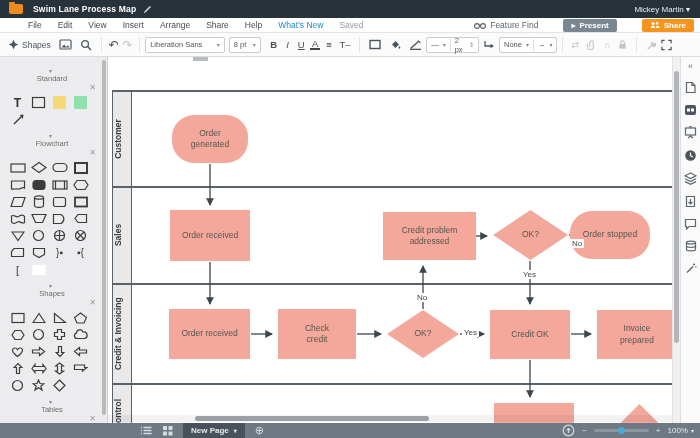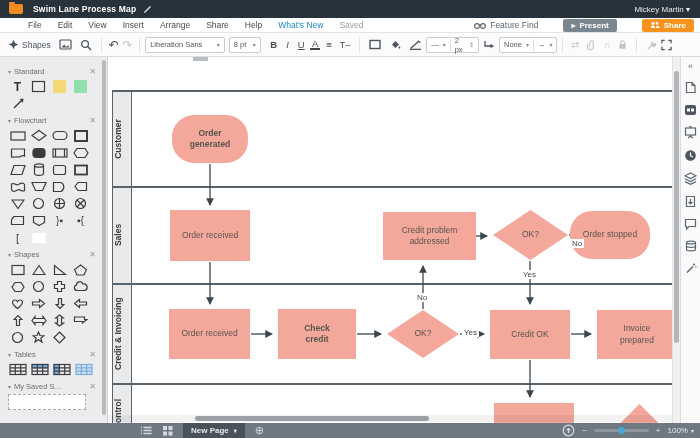--- a/index.html
+++ b/index.html
@@ -38,21 +38,21 @@
   .gray { color:#c3c6c9; }
   .dark { color:#454d54; }
   .expand { margin-left:auto; margin-right:28px; }
 
   
   .main { display:flex; height:366px; }
 
   
   .sidebar { width:108px; background:#ececee; border-right:1px solid #cfcfd1; position:relative; padding:5px 0 0 8px; overflow:hidden; }
   .s-scroll { position:absolute; right:1px; top:3px; width:4px; height:355px; background:#b9b9bc; border-radius:2px; }
-  .shead { display:flex; align-items:center; width:88px; font-size:7.5px; color:#6d6d6d; margin:5px 0 3px; }
+  .shead { display:flex; align-items:center; width:88px; font-size:7.5px; color:#6d6d6d; margin:5px 0 3px;flex-direction:column; }
   .shead .car { font-size:6px; margin-right:3px; color:#888; }
   .shead .x { margin-left:auto; color:#9a9a9a; font-size:8px; }
   .sgrid { display:grid; grid-template-columns:repeat(4,21px); row-gap:2px; width:88px; }
   .thumb { width:19px; height:15px; display:flex; align-items:center; justify-content:center; color:#3a3a3a; }
   .thumb svg { stroke:#3c3c3c; fill:none; stroke-width:1.2; }
   .tglyph { font-size:12px; font-weight:bold; color:#333; }
   .note { width:13px; height:13px; background:#f6d977; border-radius:1px; }
   .greensq { width:13px; height:13px; background:#8fe0ad; }
   .dashbox { width:78px; height:16px; border:1px dashed #a9a9a9; margin-top:2px; background:#fff; }
 
@@ -575,40 +575,40 @@
         <path d="M352 277H376" marker-end="url(#ah)"></path>
         <path d="M463 277H483" marker-end="url(#ah)"></path>
         <path d="M315 252V209" marker-end="url(#ah)"></path>
         <path d="M358 179H379" marker-end="url(#ah)"></path>
         <path d="M461 178H484" marker-end="url(#ah)"></path>
         <path d="M422 204V247" marker-end="url(#ah)"></path>
         <path d="M422 303V340" marker-end="url(#ah)"></path>
       </g>
     </svg>
 
-    <div class="node stadium" style="left:64px;top:58px;width:76px;height:48px;font-weight:bold;">
+    <div class="node stadium" style="left:64px;top:58px;width:76px;height:48px;">
         <span style="max-width:55px;">Order generated</span>
       </div>
     <div class="node" style="left:62px;top:153px;width:80px;height:51px;">
         <span>Order received</span>
       </div>
     <div class="node" style="left:275px;top:155px;width:93px;height:48px;">
         <span style="max-width:72px;">Credit problem addressed</span>
       </div>
     <div class="node diamond" style="left:385px;top:153px;width:75px;height:50px;">
         <span>OK?</span>
       </div>
     <div class="node stadium" style="left:462px;top:154px;width:80px;height:48px;">
         <span>Order stopped</span>
       </div>
     <div class="node" style="left:61px;top:252px;width:81px;height:50px;">
         <span>Order received</span>
       </div>
     <div class="node" style="left:170px;top:252px;width:78px;height:50px;">
-        <span style="max-width:34px;font-weight:bold;">Check credit</span>
+        <span style="max-width:34px;">Check credit</span>
       </div>
     <div class="node diamond" style="left:279px;top:253px;width:72px;height:48px;">
         <span>OK?</span>
       </div>
     <div class="node" style="left:382px;top:253px;width:80px;height:49px;">
         <span>Credit OK</span>
       </div>
     <div class="node" style="left:489px;top:253px;width:80px;height:49px;">
         <span style="max-width:48px;">Invoice prepared</span>
       </div>

